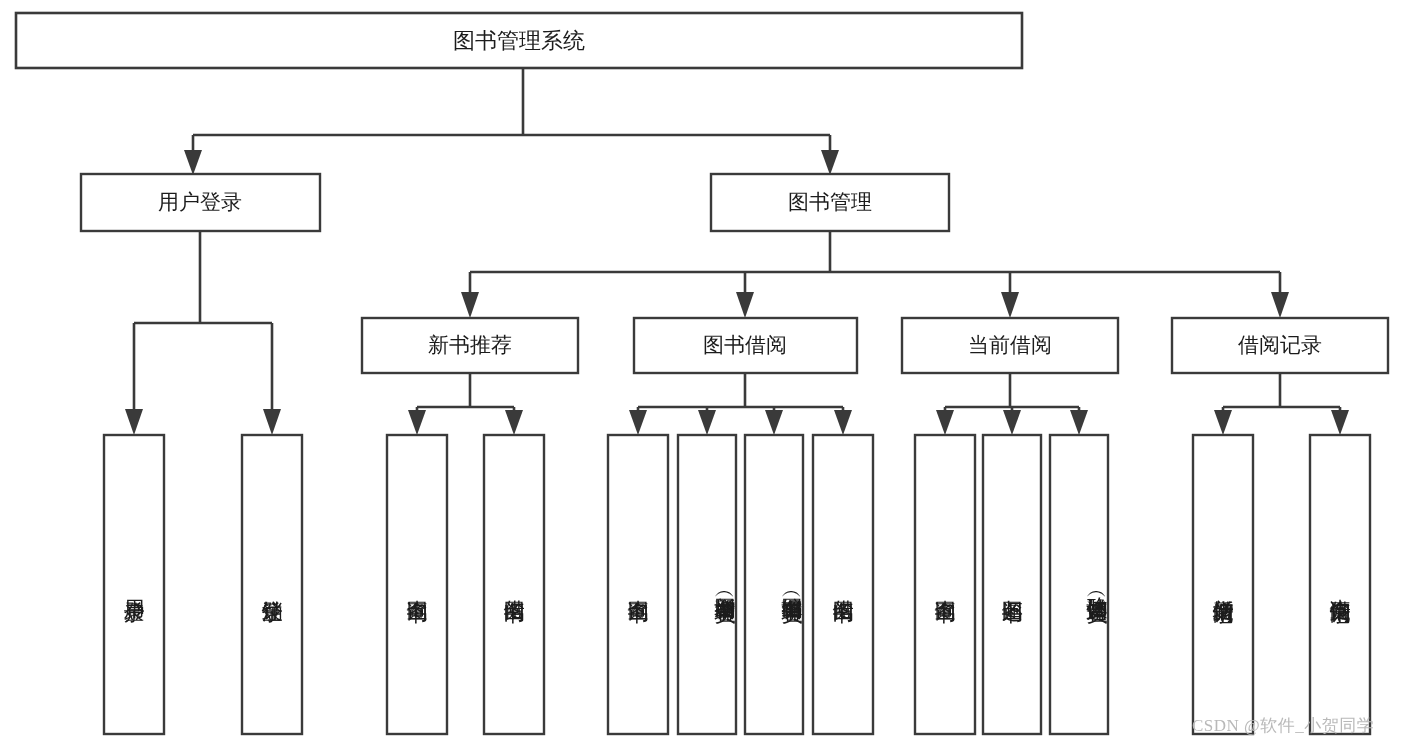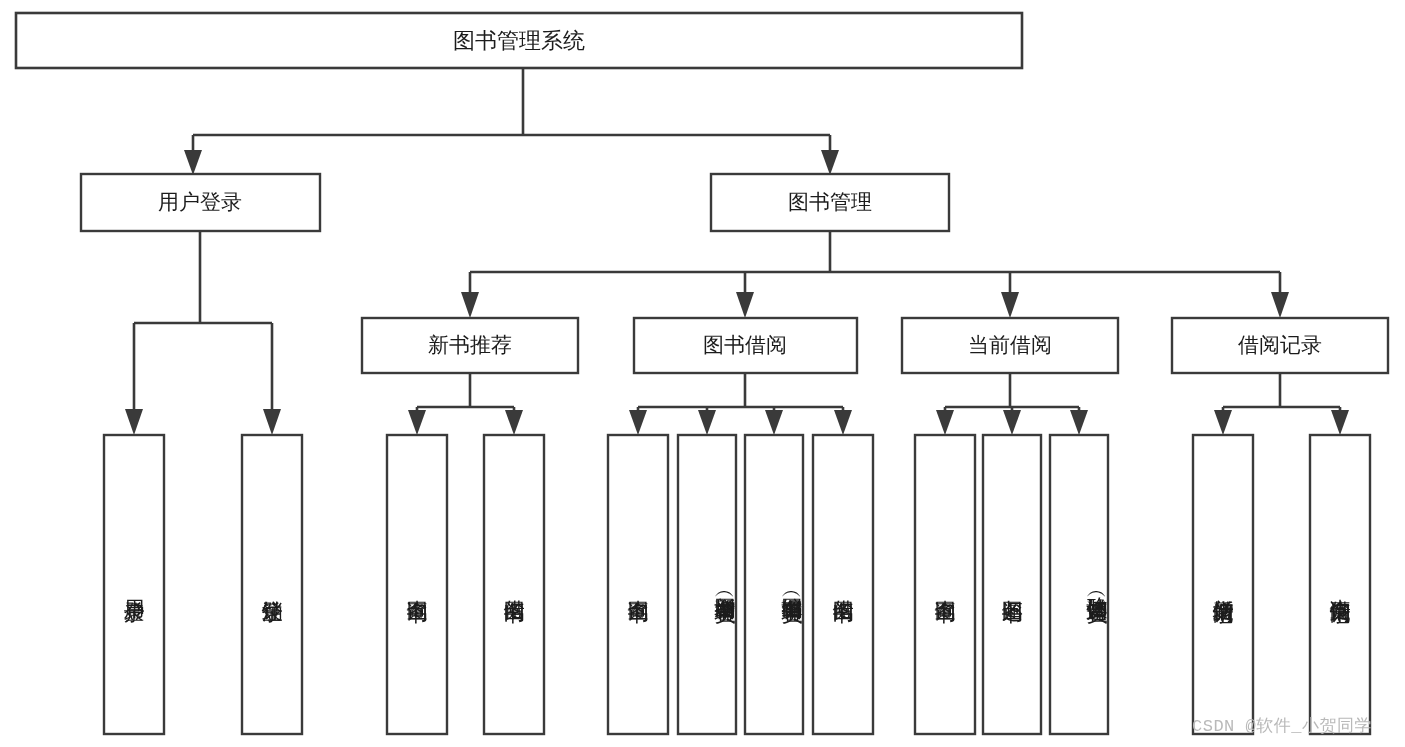--- a/index.html
+++ b/index.html
@@ -70,21 +70,21 @@
     line-height: 1.06;
     letter-spacing: 1px;
     color: #1c1c1c;
     white-space: nowrap;
     pointer-events: none;
   }
   .watermark {
     position: absolute;
     left: 1192px;
     top: 714px;
-    font-family: Liberation Mono, monospace;
+    font-family: Liberation Serif, serif;
     font-size: 17px;
     color: #b9b9b9;
     white-space: nowrap;
     letter-spacing: 0.5px;
   }
 </style>
 </head>
 <body>
 
 <div id="diagram-root">

